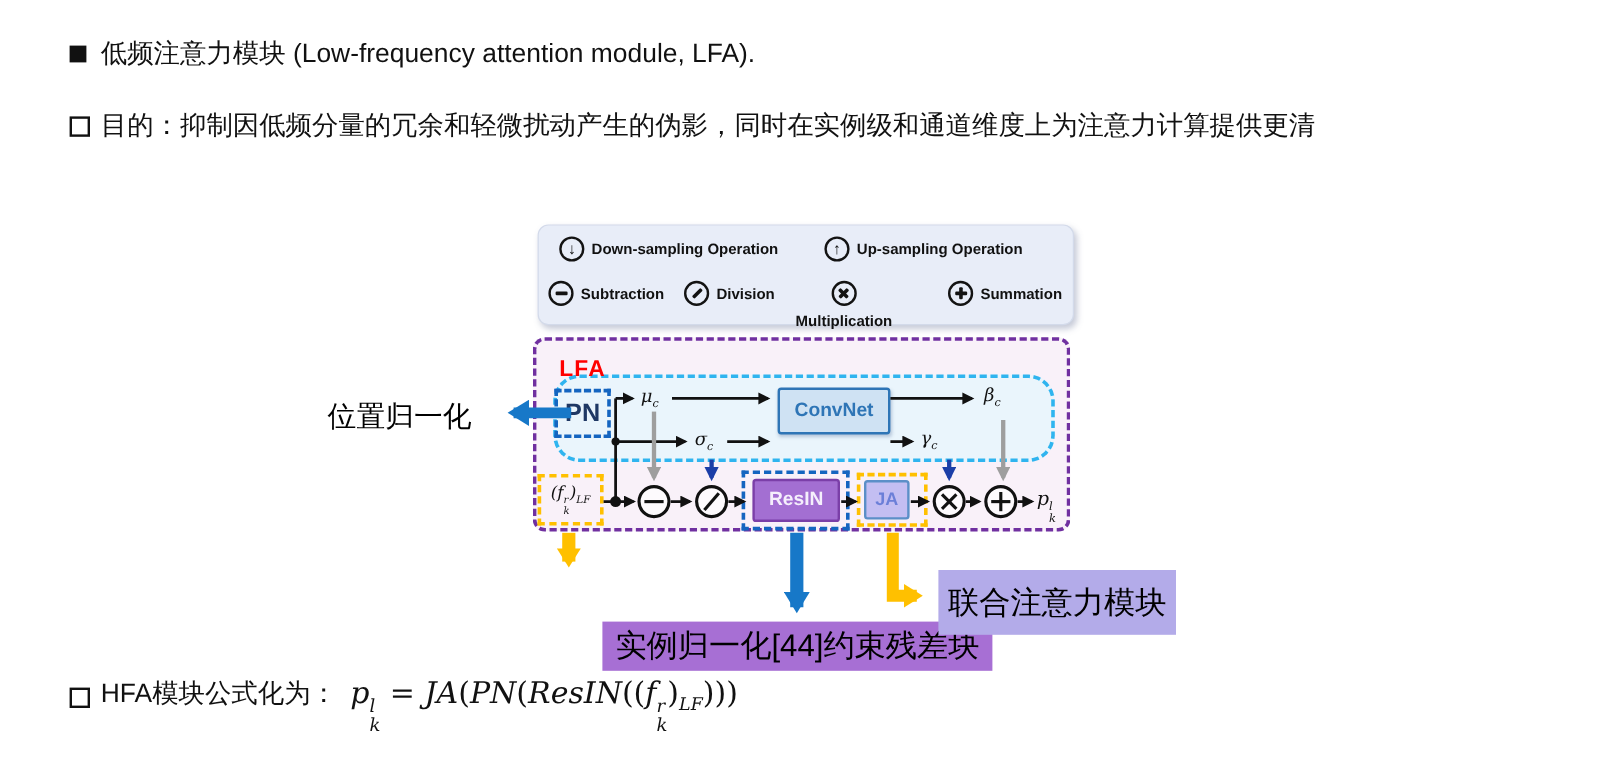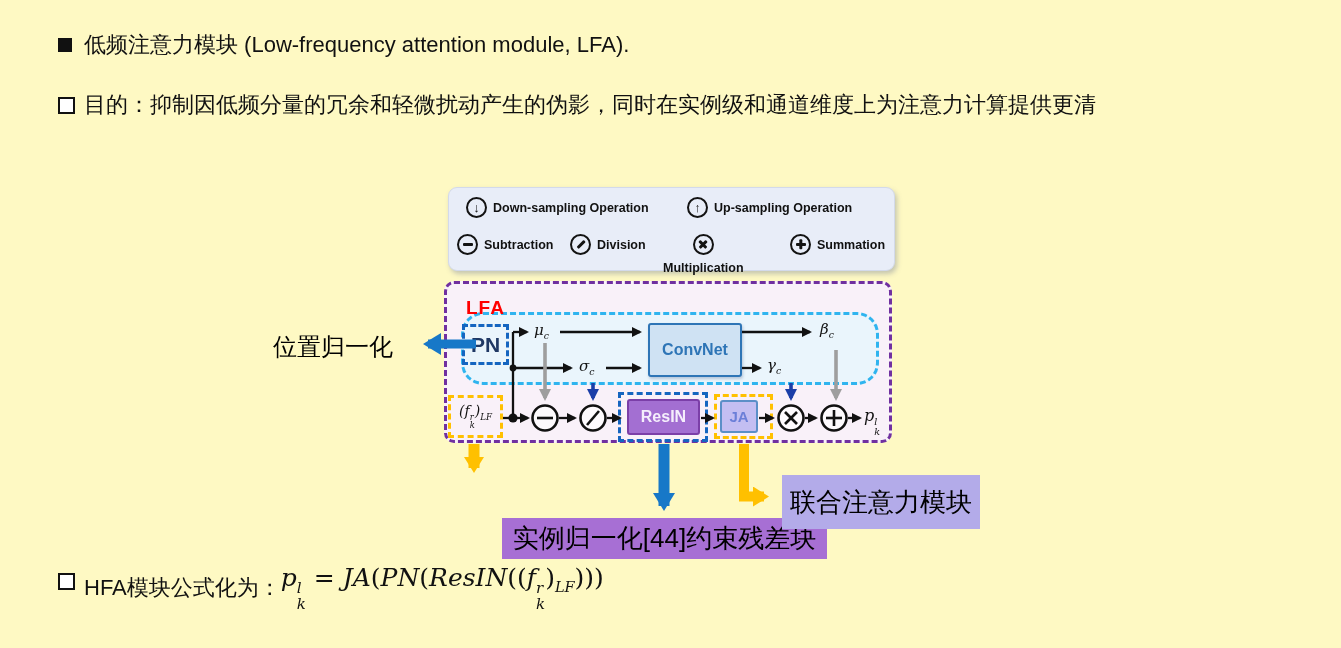--- a/index.html
+++ b/index.html
@@ -1,17 +1,17 @@
 <!DOCTYPE html>
 <html><head>
 <meta charset="utf-8">
 <style>
   html,body{margin:0;padding:0;background:#888;}
   .slide{
-    position:relative;width:1341px;height:648px;background:#fef9c3;overflow:hidden;
+    position:relative;width:1341px;height:648px;background:#ffffff;overflow:hidden;
     font-family:"Liberation Sans","DejaVu Sans",sans-serif;color:#111;
   }
   .abs{position:absolute;}
   
   .b-marker-solid{width:14px;height:14px;background:#111;}
   .b-marker-hollow{width:13px;height:13px;border:2.5px solid #111;background:#fff;box-sizing:content-box;}
   .b-text{font-size:22px;line-height:30px;white-space:nowrap;}
   
   .legend{
     left:448px;top:187px;width:445px;height:82px;background:#e8edf8;
@@ -31,21 +31,21 @@
   .crossbox .vert{transform:rotate(90deg);}
   .crossbox .horz{transform:none;}
   
   .outer-box{left:444px;top:281px;width:448px;height:162px;background:#f9f1f9;
     border:3px dashed #7030a0;border-radius:10px;box-sizing:border-box;}
   .inner-box{left:461px;top:312px;width:418px;height:73px;background:#eaf5fc;
     border:3px dashed #2fb4ef;border-radius:22px;box-sizing:border-box;}
   .lfa-title{left:466px;top:297px;font-size:19px;font-weight:bold;color:#ff0000;letter-spacing:1px;}
   .pn-box{left:462px;top:324px;width:47px;height:41px;border:3px dashed #1565c0;box-sizing:border-box;
     display:flex;align-items:center;justify-content:center;font-size:21px;font-weight:bold;color:#1f3864;}
-  .conv-box{left:648px;top:323px;width:94px;height:54px;background:#cfe2f3;border:2px solid #2e75b6;
+  .conv-box{left:648px;top:323px;width:94px;height:39px;background:#cfe2f3;border:2px solid #2e75b6;
     border-radius:3px;box-sizing:border-box;display:flex;align-items:center;justify-content:center;
     font-size:16px;font-weight:bold;color:#2e75b6;box-shadow:1px 2px 3px rgba(60,90,140,.3);}
   .resin-dash{left:618px;top:392px;width:90px;height:50px;border:3.5px dashed #1565c0;box-sizing:border-box;}
   .resin-box{left:627px;top:399px;width:73px;height:36px;background:#a36fd2;border:2px solid #7b3fa8;
     border-radius:3px;box-sizing:border-box;display:flex;align-items:center;justify-content:center;
     font-size:16px;font-weight:bold;color:#f5effc;}
   .ja-dash{left:714px;top:394px;width:59px;height:45px;border:3.5px dashed #ffc000;box-sizing:border-box;}
   .ja-box{left:720px;top:400px;width:38px;height:33px;background:#c3bef2;border:2px solid #5b8fc8;
     border-radius:3px;box-sizing:border-box;display:flex;align-items:center;justify-content:center;
     font-size:15px;font-weight:bold;color:#6b7fd8;}
@@ -61,21 +61,21 @@
   
   .anno{font-size:24px;color:#000;white-space:nowrap;z-index:7;}
   .anno-pn{left:273px;top:331px;}
   .anno-input{left:413px;top:480px;width:119px;height:37px;background:#fcf4fb;display:flex;
     align-items:center;justify-content:center;}
   .anno-resin{left:502px;top:518px;width:325px;height:41px;background:#a76fd4;display:flex;
     align-items:center;justify-content:center;font-size:26px;}
   .anno-ja{left:782px;top:475px;width:198px;height:54px;background:#b3abe9;display:flex;
     align-items:center;justify-content:center;font-size:26px;}
   
-  .formula-row{left:84px;top:563px;display:flex;align-items:center;gap:0;}
+  .formula-row{left:84px;top:563px;display:flex;align-items:flex-start;gap:11px;}
   .formula-lead{font-size:22px;}
   .formula-math{font-family:"DejaVu Serif","Liberation Serif",serif;font-size:25px;font-style:italic;
     white-space:nowrap;}
   .formula-math .up{font-style:normal;}
   .formula-math sub{font-size:0.58em;}
   svg.overlay{position:absolute;left:0;top:0;z-index:5;pointer-events:none;}
   .z2{z-index:2}.z3{z-index:3}.z4{z-index:4}.z6{z-index:6}
 </style>
 </head>
 <body>

